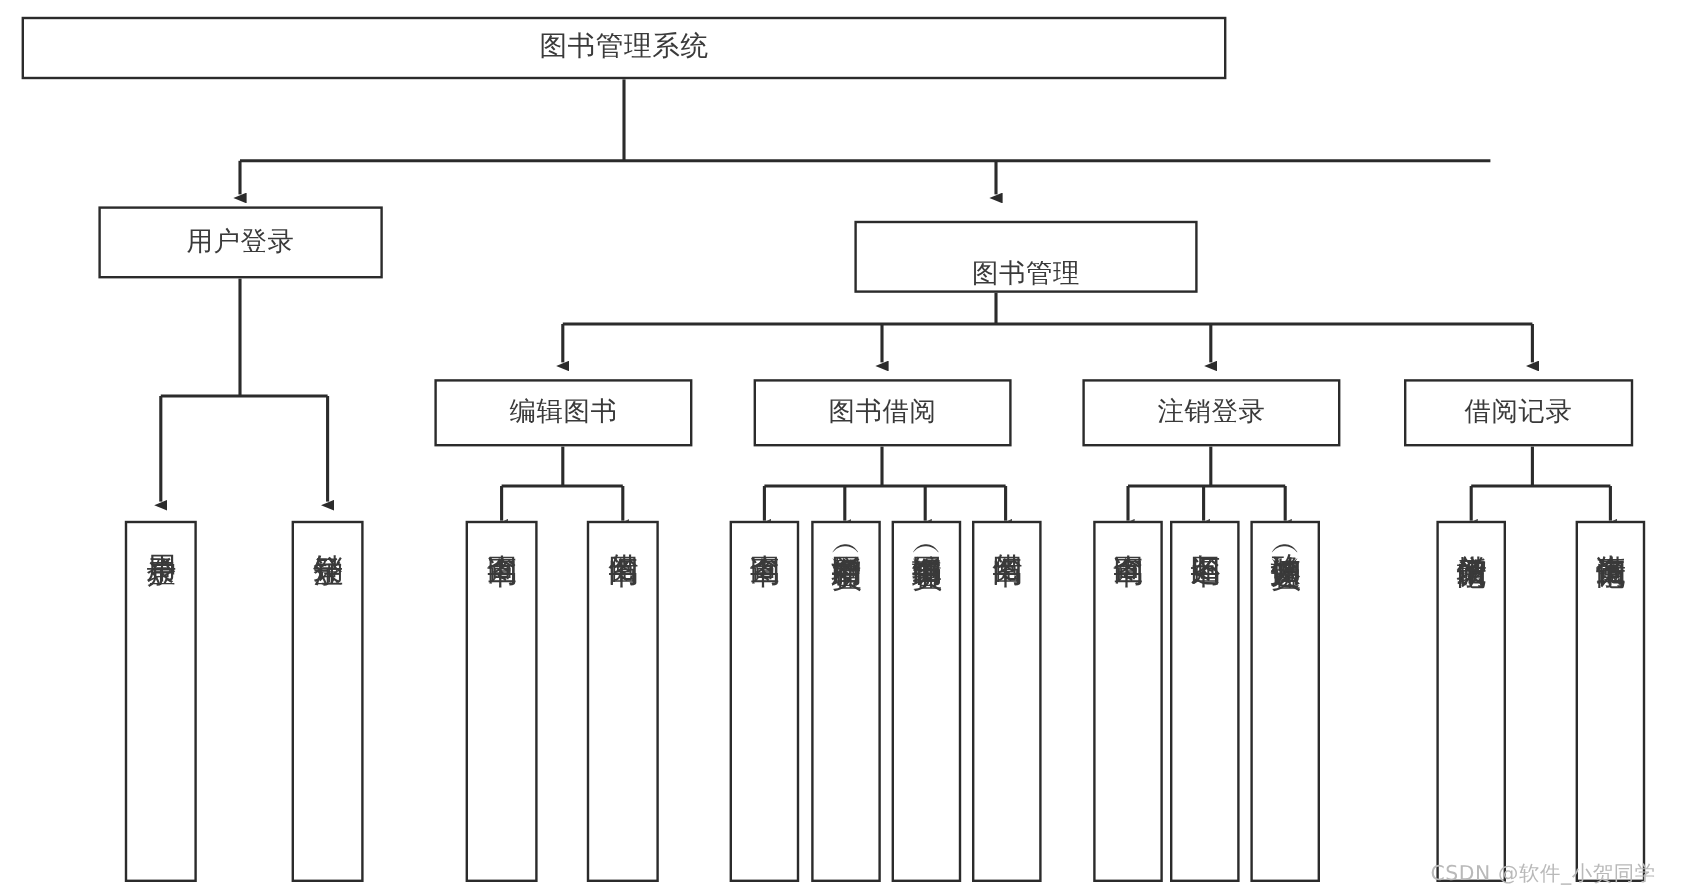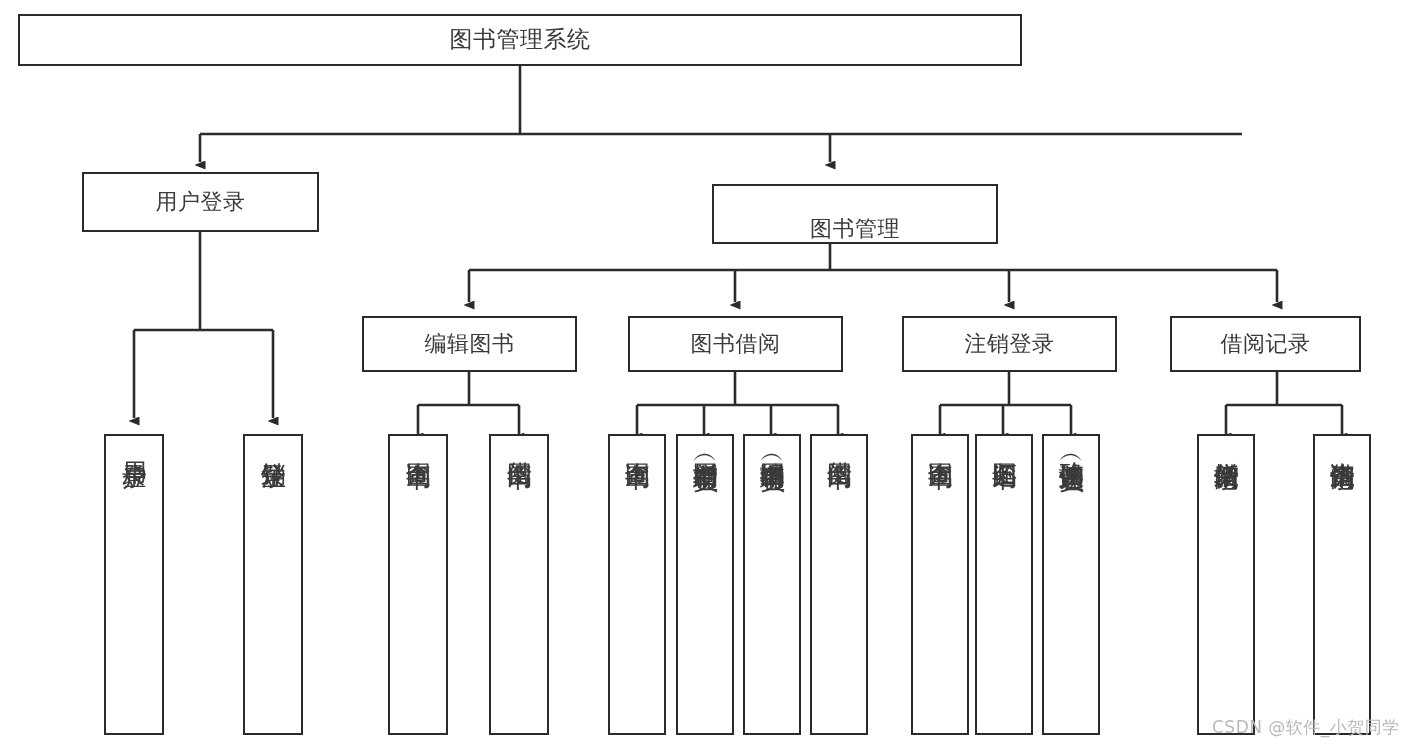--- a/index.html
+++ b/index.html
@@ -185,15 +185,15 @@
     <span class="label">确认归还（管理员）</span>
   </div>
 
   <div class="node vert" style="left:1197px; top:434px; width:58px; height:301px;">
     <span class="label">新增借阅记录</span>
   </div>
   <div class="node vert" style="left:1313px; top:434px; width:58px; height:301px;">
     <span class="label">查询借阅记录</span>
   </div>
 
-  <div class="watermark" style="left:1192px; top:716px;margin-left:20px;">CSDN @软件_小贺同学</div>
+  <div class="watermark" style="left:1192px; top:716px;">CSDN @软件_小贺同学</div>
 
 </div>
 
 </body></html>

